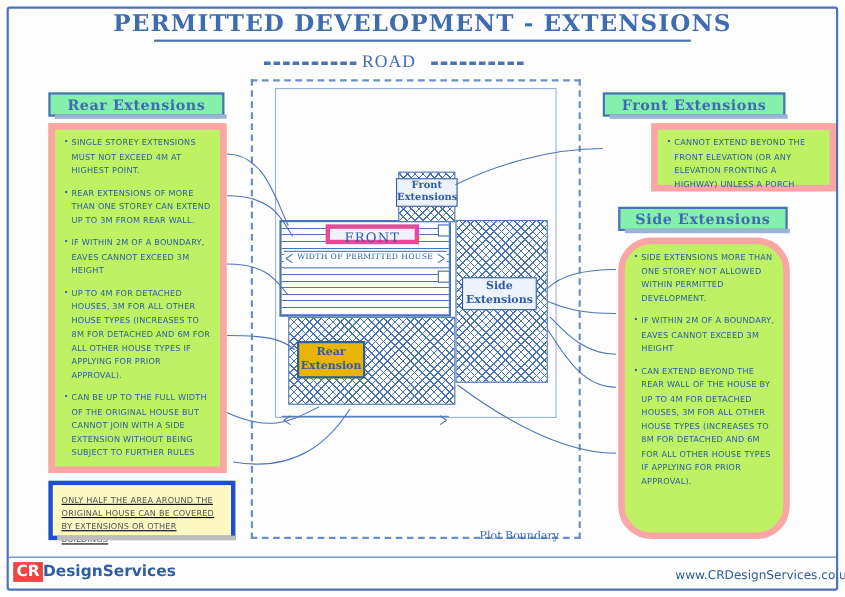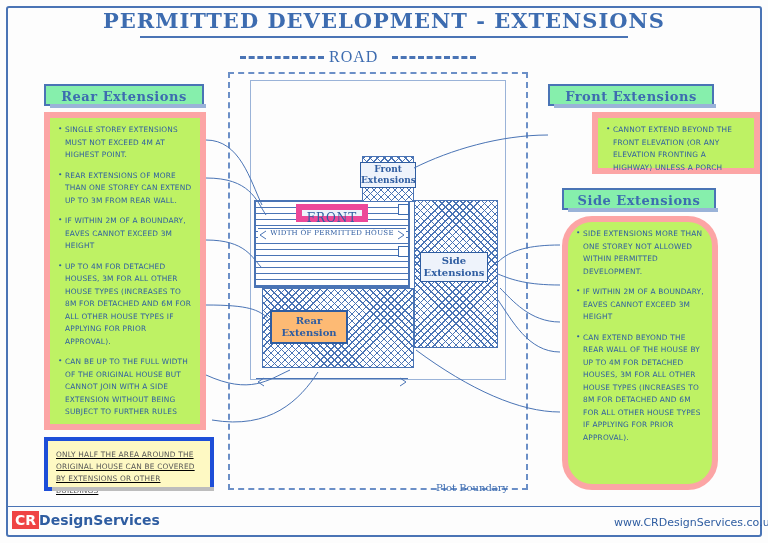--- a/index.html
+++ b/index.html
@@ -97,22 +97,22 @@
     left: 254px; top: 200px;
     width: 156px; height: 88px;
     border: 2px solid #4a74b5;
     box-sizing: border-box;
     background:
       repeating-linear-gradient(0deg, #4a74b5 0px, #4a74b5 1px, #ffffff 1px, #ffffff 6px);
   }
   .label-front {
     position: absolute;
     left: 296px; top: 204px;
-    width: 72px; height: 18px;
-    border: 6px solid #ec4899;
+    width: 85px; height: 18px;
+    border: 4px solid #ec4899;
     background: #eef3fb;
     color: #2f5da1;
     font-family: "DejaVu Serif", serif;
     font-size: 12px;
     letter-spacing: 1px;
     text-align: center;
     line-height: 16px;
     box-sizing: border-box;
   }
   .label-rear {
@@ -213,27 +213,27 @@
     border: 1px solid #4a74b5;
     box-sizing: border-box;
     background:
       repeating-linear-gradient(45deg, #4a74b5 0px, #4a74b5 1px, transparent 1px, transparent 5px),
       repeating-linear-gradient(-45deg, #4a74b5 0px, #4a74b5 1px, transparent 1px, transparent 5px),
       #ffffff;
   }
   .label-rear-ext {
     position: absolute;
     left: 270px; top: 310px;
-    width: 78px;
+    width: 62px;
     text-align: center;
     font-family: "DejaVu Serif", serif;
     font-size: 10px;
     font-weight: bold;
     color: #2f5da1;
-    background: #fdba74;
+    background: #eab308;
     border: 2px solid #2f5da1;
     line-height: 12px;
     padding: 3px 0;
     box-sizing: border-box;
   }
 
   .dim-arrow {
     position: absolute;
     left: 256px; top: 378px;
     width: 152px; height: 9px;

